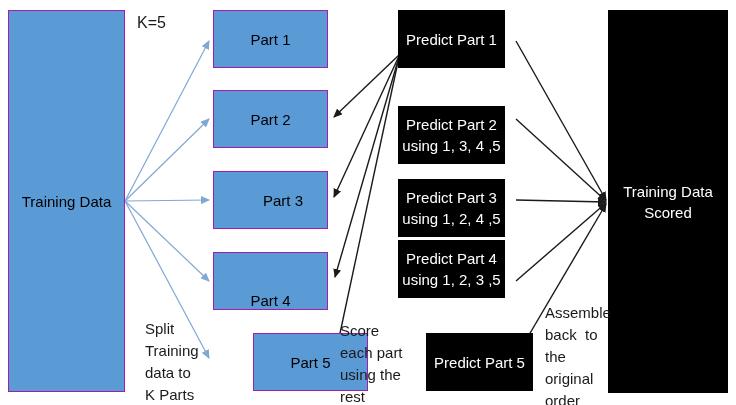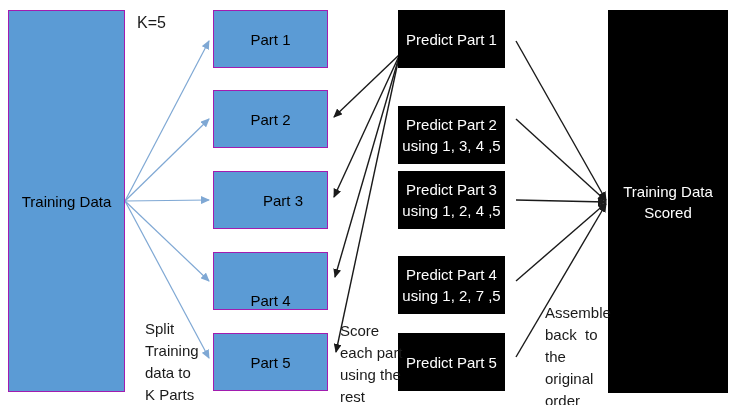--- a/index.html
+++ b/index.html
@@ -42,27 +42,27 @@
     color: #ffffff;
     font-size: 15px;
     line-height: 21px;
   }
   .training-box { left: 8px; top: 10px; width: 117px; height: 382px; }
   .part-box  { left: 213px; width: 115px; height: 58px; }
   .part-1 { top: 10px; }
   .part-2 { top: 90px; }
   .part-3 { top: 171px; padding-left: 25px; }
   .part-4 { top: 252px; justify-content: flex-end; }
-  .part-5 { top: 333px; }
+  .part-5 { top: 333px; margin-left: 40px; }
   .predict-box { left: 398px; width: 107px; height: 58px; }
   .predict-1 { top: 10px; }
   .predict-2 { top: 106px; }
-  .predict-3 { top: 171px; }
-  .predict-4 { top: 256px; }
-  .predict-5 { top: 333px; }
+  .predict-3 { top: 179px; }
+  .predict-4 { top: 240px; }
+  .predict-5 { top: 333px; margin-left: 28px; }
   .scored-box { left: 608px; top: 10px; width: 120px; height: 383px; }
   .note {
     position: absolute;
     color: #1a1a1a;
     font-size: 15px;
     line-height: 22px;
     white-space: pre;
     z-index: 3;
   }
   .k-label { left: 137px; top: 12px; font-size: 16px; }
@@ -130,21 +130,21 @@
   <div class="box black-box predict-box predict-2">
     <span>Predict Part 2</span>
     <span>using 1, 3, 4 ,5</span>
   </div>
   <div class="box black-box predict-box predict-3">
     <span>Predict Part 3</span>
     <span>using 1, 2, 4 ,5</span>
   </div>
   <div class="box black-box predict-box predict-4">
     <span>Predict Part 4</span>
-    <span>using 1, 2, 7 ,5</span>
+    <span>using 1, 2, 3 ,5</span>
   </div>
   <div class="box black-box predict-box predict-5">
     <span>Predict Part 5</span>
   </div>
 
   <div class="box black-box scored-box">
     <span>Training Data</span>
     <span>Scored</span>
   </div>
 

